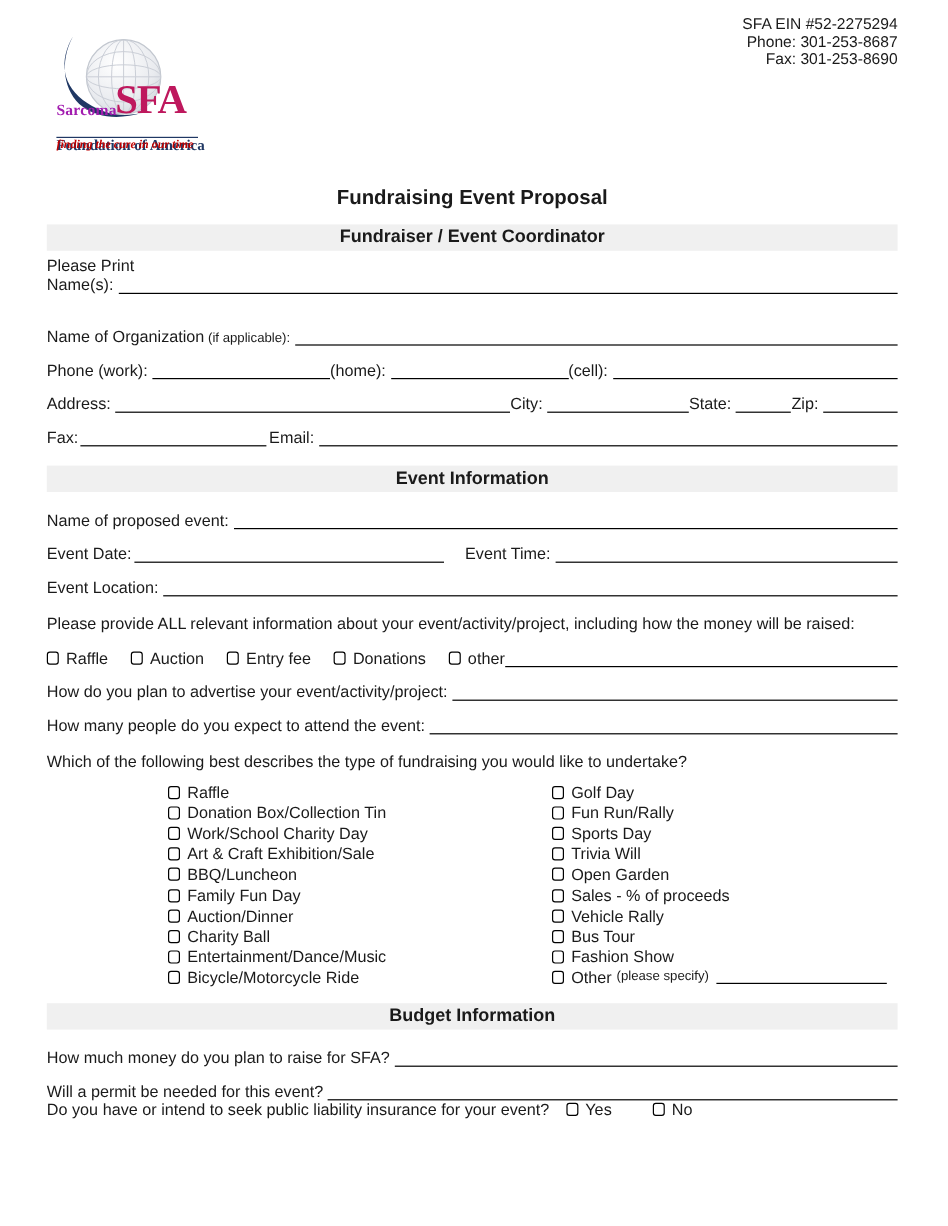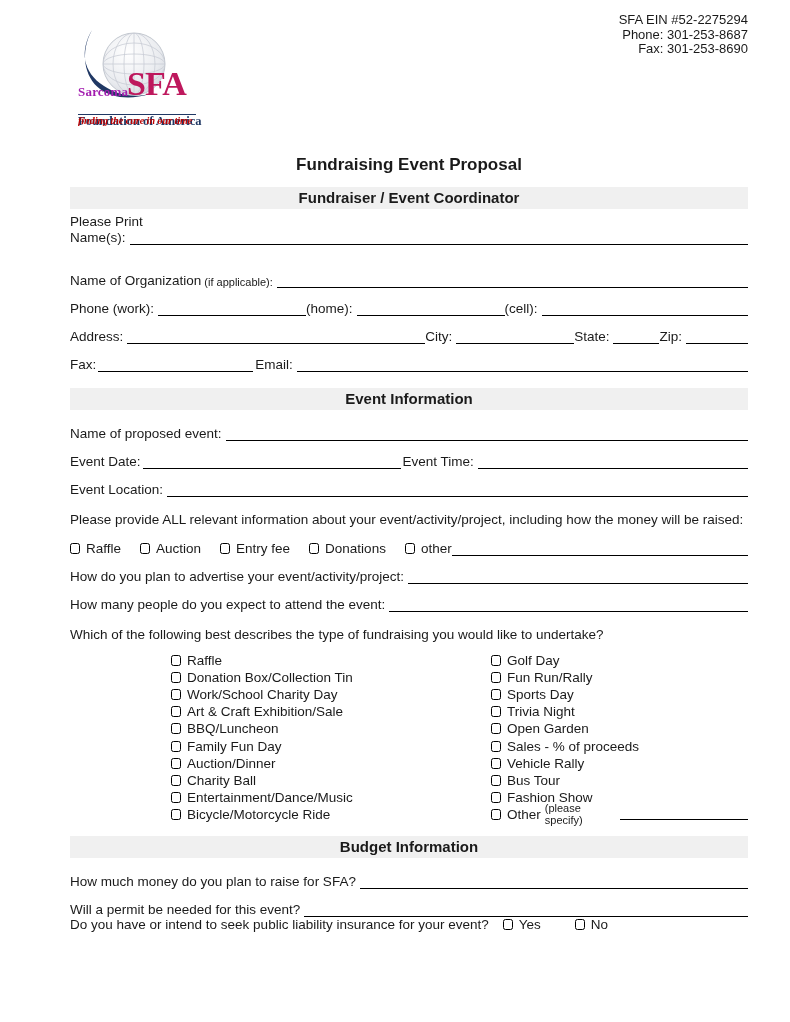--- a/index.html
+++ b/index.html
@@ -1,19 +1,19 @@
 <!DOCTYPE html>
 <html><head>
 <meta charset="utf-8">
 <style>
   * { margin:0; padding:0; box-sizing:border-box; }
   html,body { background:#ffffff; }
   .page {
     width:790px; height:1022px; margin:0 auto; background:#fff;
-    position:relative; padding:14px 42px 0 70px;
+    position:relative; padding:14px 42px 0 39px;
     font-family:"Liberation Sans", sans-serif; color:#1a1a1a;
     font-size:13.5px; overflow:hidden;
   }
   
   .contact { position:absolute; top:13px; right:42px; text-align:right;
     font-size:13px; line-height:14.5px; }
   
   .logo { position:relative; width:134px; height:96px; margin-top:14px; }
   .logo svg { position:absolute; left:0; top:0; }
   .logo .sarcoma { position:absolute; left:8px; top:56px;
@@ -154,21 +154,21 @@
   <div class="section-bar" style="margin-top:16px">Event Information</div>
 
   <div class="row mt16">
     <span class="lbl">Name of proposed event:</span>
     <span class="line"></span>
   </div>
 
   <div class="row">
     <span class="lbl">Event Date:</span>
     <span class="line fixed" style="width:258px; margin-left:2px"></span>
-    <span class="lbl" style="margin-left:2px">Event Time:</span>
+    <span class="lbl" style="margin-left:18px">Event Time:</span>
     <span class="line"></span>
   </div>
 
   <div class="row">
     <span class="lbl">Event Location:</span>
     <span class="line"></span>
   </div>
 
   <div class="prompt">Please provide ALL relevant information about your event/activity/project, including how the money will be raised:</div>
 
@@ -259,21 +259,21 @@
       <div class="chk-item">
           <span class="cbx"></span>
           <span>Fun Run/Rally</span>
         </div>
       <div class="chk-item">
           <span class="cbx"></span>
           <span>Sports Day</span>
         </div>
       <div class="chk-item">
           <span class="cbx"></span>
-          <span>Trivia Night</span>
+          <span>Trivia Will</span>
         </div>
       <div class="chk-item">
           <span class="cbx"></span>
           <span>Open Garden</span>
         </div>
       <div class="chk-item">
           <span class="cbx"></span>
           <span>Sales - % of proceeds</span>
         </div>
       <div class="chk-item">

